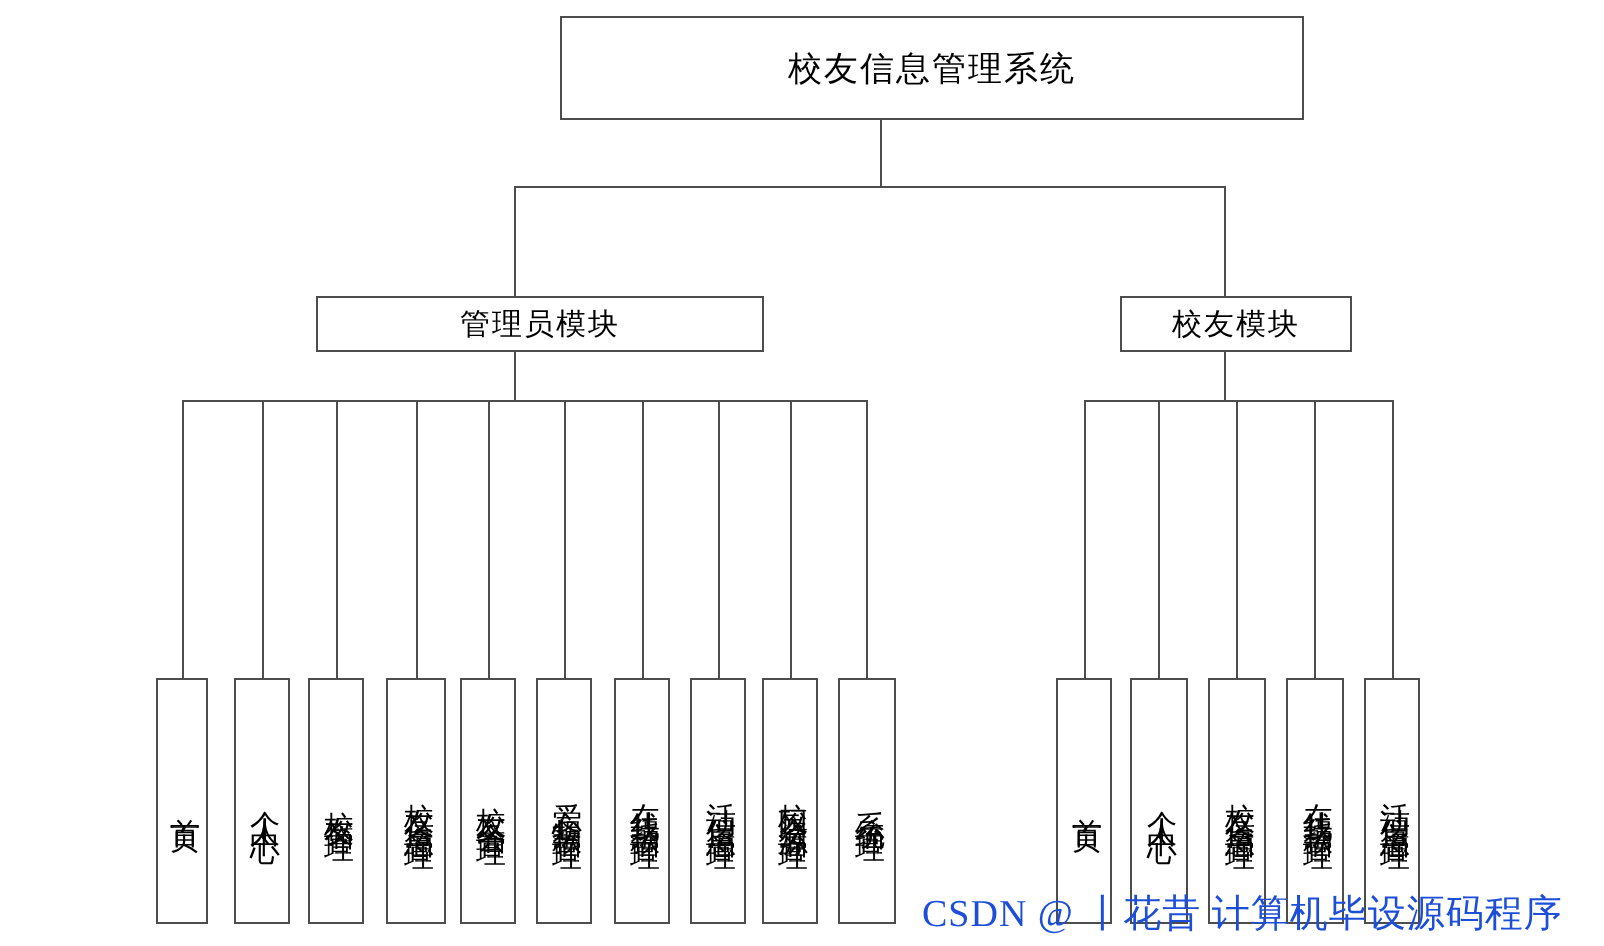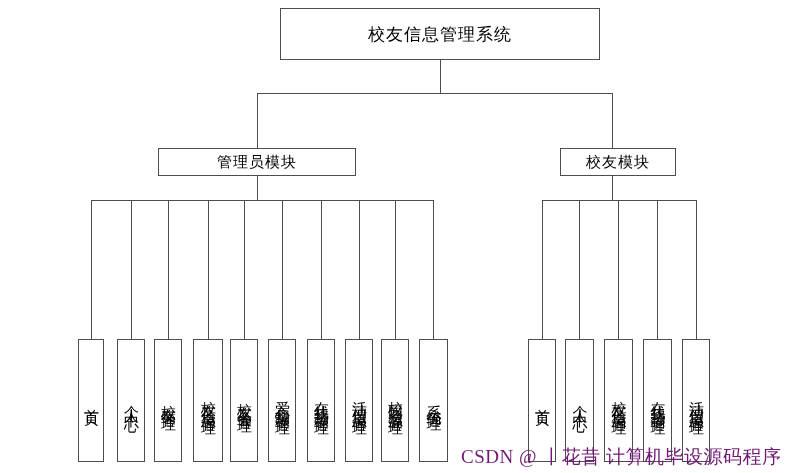--- a/index.html
+++ b/index.html
@@ -30,39 +30,39 @@
     letter-spacing:4px;
     line-height:1;
   }
   .vline,.hline{position:absolute;background:#4d4d4d;}
   .vline{width:1px;}
   .hline{height:1px;}
   .watermark{
     position:absolute;
     left:461px;top:444px;
     font-size:19px;
-    color:#701a75;
+    color:#1d4ed8;
     letter-spacing:0.5px;
     white-space:nowrap;
     z-index:5;
   }
 </style>
 </head>
 <body>
 
 <div id="canvas">
 
-  <div class="node root-node" style="left:280px;top:8px;width:320px;height:52px;">校友信息管理系统</div>
+  <div class="node root-node" style="left:280px;top:8px;width:372px;height:52px;">校友信息管理系统</div>
 
   <div class="vline" style="left:440px;top:60px;height:33px;"></div>
   <div class="hline" style="left:257px;top:93px;width:356px;"></div>
   <div class="vline" style="left:257px;top:93px;height:55px;"></div>
   <div class="vline" style="left:612px;top:93px;height:55px;"></div>
 
-  <div class="node module-node" style="left:158px;top:148px;width:198px;height:28px;">管理员模块</div>
+  <div class="node module-node" style="left:158px;top:148px;width:224px;height:28px;">管理员模块</div>
   <div class="node module-node" style="left:560px;top:148px;width:116px;height:28px;">校友模块</div>
 
   <div class="vline" style="left:257px;top:176px;height:24px;"></div>
   <div class="hline" style="left:91px;top:200px;width:342px;"></div>
   <div class="vline" style="left:91px;top:200px;height:139px;"></div>
   <div class="vline" style="left:131px;top:200px;height:139px;"></div>
   <div class="vline" style="left:168px;top:200px;height:139px;"></div>
   <div class="vline" style="left:208px;top:200px;height:139px;"></div>
   <div class="vline" style="left:244px;top:200px;height:139px;"></div>
   <div class="vline" style="left:282px;top:200px;height:139px;"></div>

